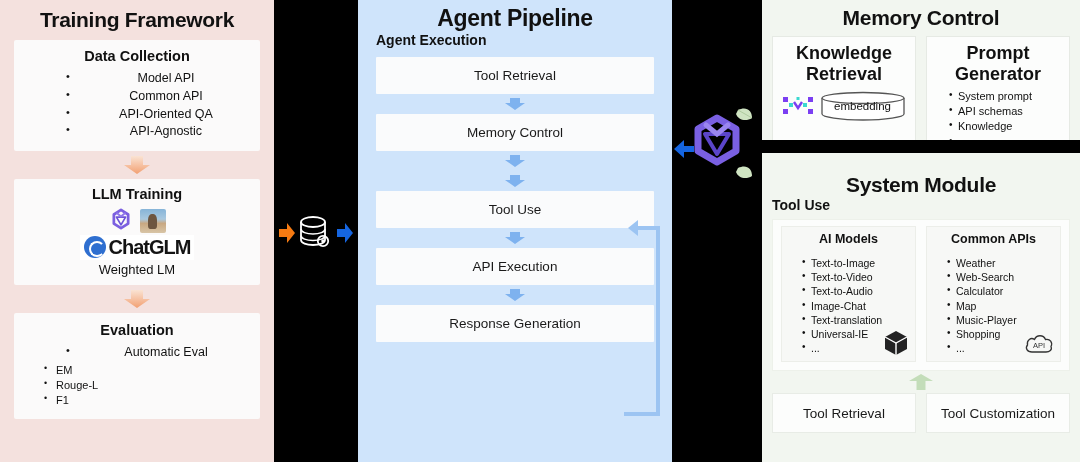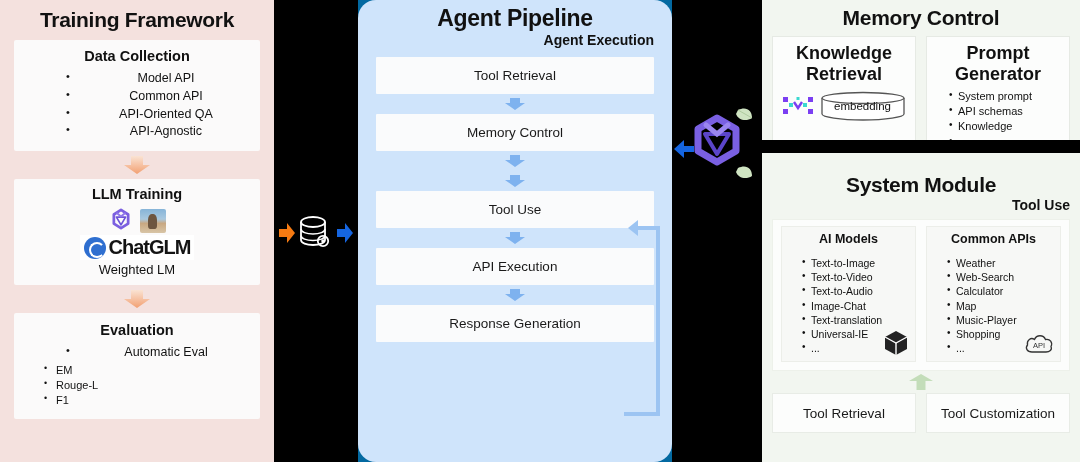--- a/index.html
+++ b/index.html
@@ -5,41 +5,41 @@
   * { box-sizing: border-box; margin: 0; padding: 0; }
   html, body {
     width: 1080px; height: 462px;
     background: #000;
     font-family: "Liberation Sans", sans-serif;
     overflow: hidden;
   }
   .stage {
     position: relative;
     width: 1080px; height: 462px;
-    background: #0369a1;
+    background: #737373;
   }
 
   
   .panel { position: absolute; }
 
   
   #left-panel {
     left: 0; top: 0; width: 274px; height: 462px;
     background: #f4e1de;
     padding: 8px 14px 10px 14px;
     display: flex; flex-direction: column;
   }
   .panel-title {
     font-size: 21px; font-weight: bold; color: #111;
     text-align: center; letter-spacing: -0.3px;
     line-height: 1.1;
   }
   .panel-subtitle {
     font-size: 14px; font-weight: bold; color: #111;
-    text-align: right; margin-top: 1px;
+    text-align: left; margin-top: 1px;
   }
   .card {
     background: #fbfafa;
     border-radius: 2px;
   }
   #dc-card { margin-top: 9px; padding: 8px 6px 10px 6px; }
   .card-title {
     font-size: 14.5px; font-weight: bold; color: #111;
     text-align: center; margin-bottom: 6px;
   }
@@ -68,21 +68,21 @@
     width: 26px; height: 24px; border-radius: 2px;
     background: linear-gradient(180deg,#86b4d8 0%,#a9c8df 42%,#c9a882 60%,#d8c5a6 100%);
     position: relative; overflow: hidden;
   }
   .llama-thumb::after {
     content:""; position:absolute; left:8px; top:5px;
     width:9px; height:15px; border-radius:40% 40% 25% 25%;
     background:#6d5540;
   }
   .chatglm-wordmark {
-    display: flex; align-items: flex-end; justify-content: center;
+    display: flex; align-items: flex-start; justify-content: center;
     gap: 3px; background: #fff; padding: 1px 4px; margin: 1px auto 2px auto;
     width: fit-content;
   }
   .chatglm-circle {
     width: 22px; height: 22px; border-radius: 50%;
     background: #2f6fd0; position: relative;
   }
   .chatglm-circle::after{
     content:""; position:absolute; left:5px; top:5px;
     width:12px; height:12px; border-radius:50%;
@@ -112,21 +112,20 @@
   #db-cluster {
     position: absolute; left: 0; top: 212px; width: 84px; height: 42px;
     display: flex; align-items: center; justify-content: center; gap: 2px;
   }
 
   
   #mid-panel {
     left: 358px; top: 0; width: 314px; height: 462px;
     background: #cfe4fb;
     padding: 6px 18px 8px 18px;
-    border-radius: 18px;
   }
   #mid-panel .panel-title { font-size: 23px; }
   .pipe-step {
     background: #fafbfc;
     height: 37px;
     display: flex; align-items: center; justify-content: center;
     font-size: 13.5px; color: #1a1a1a;
     border-radius: 1px;
   }
   .arrow-down-blue {

